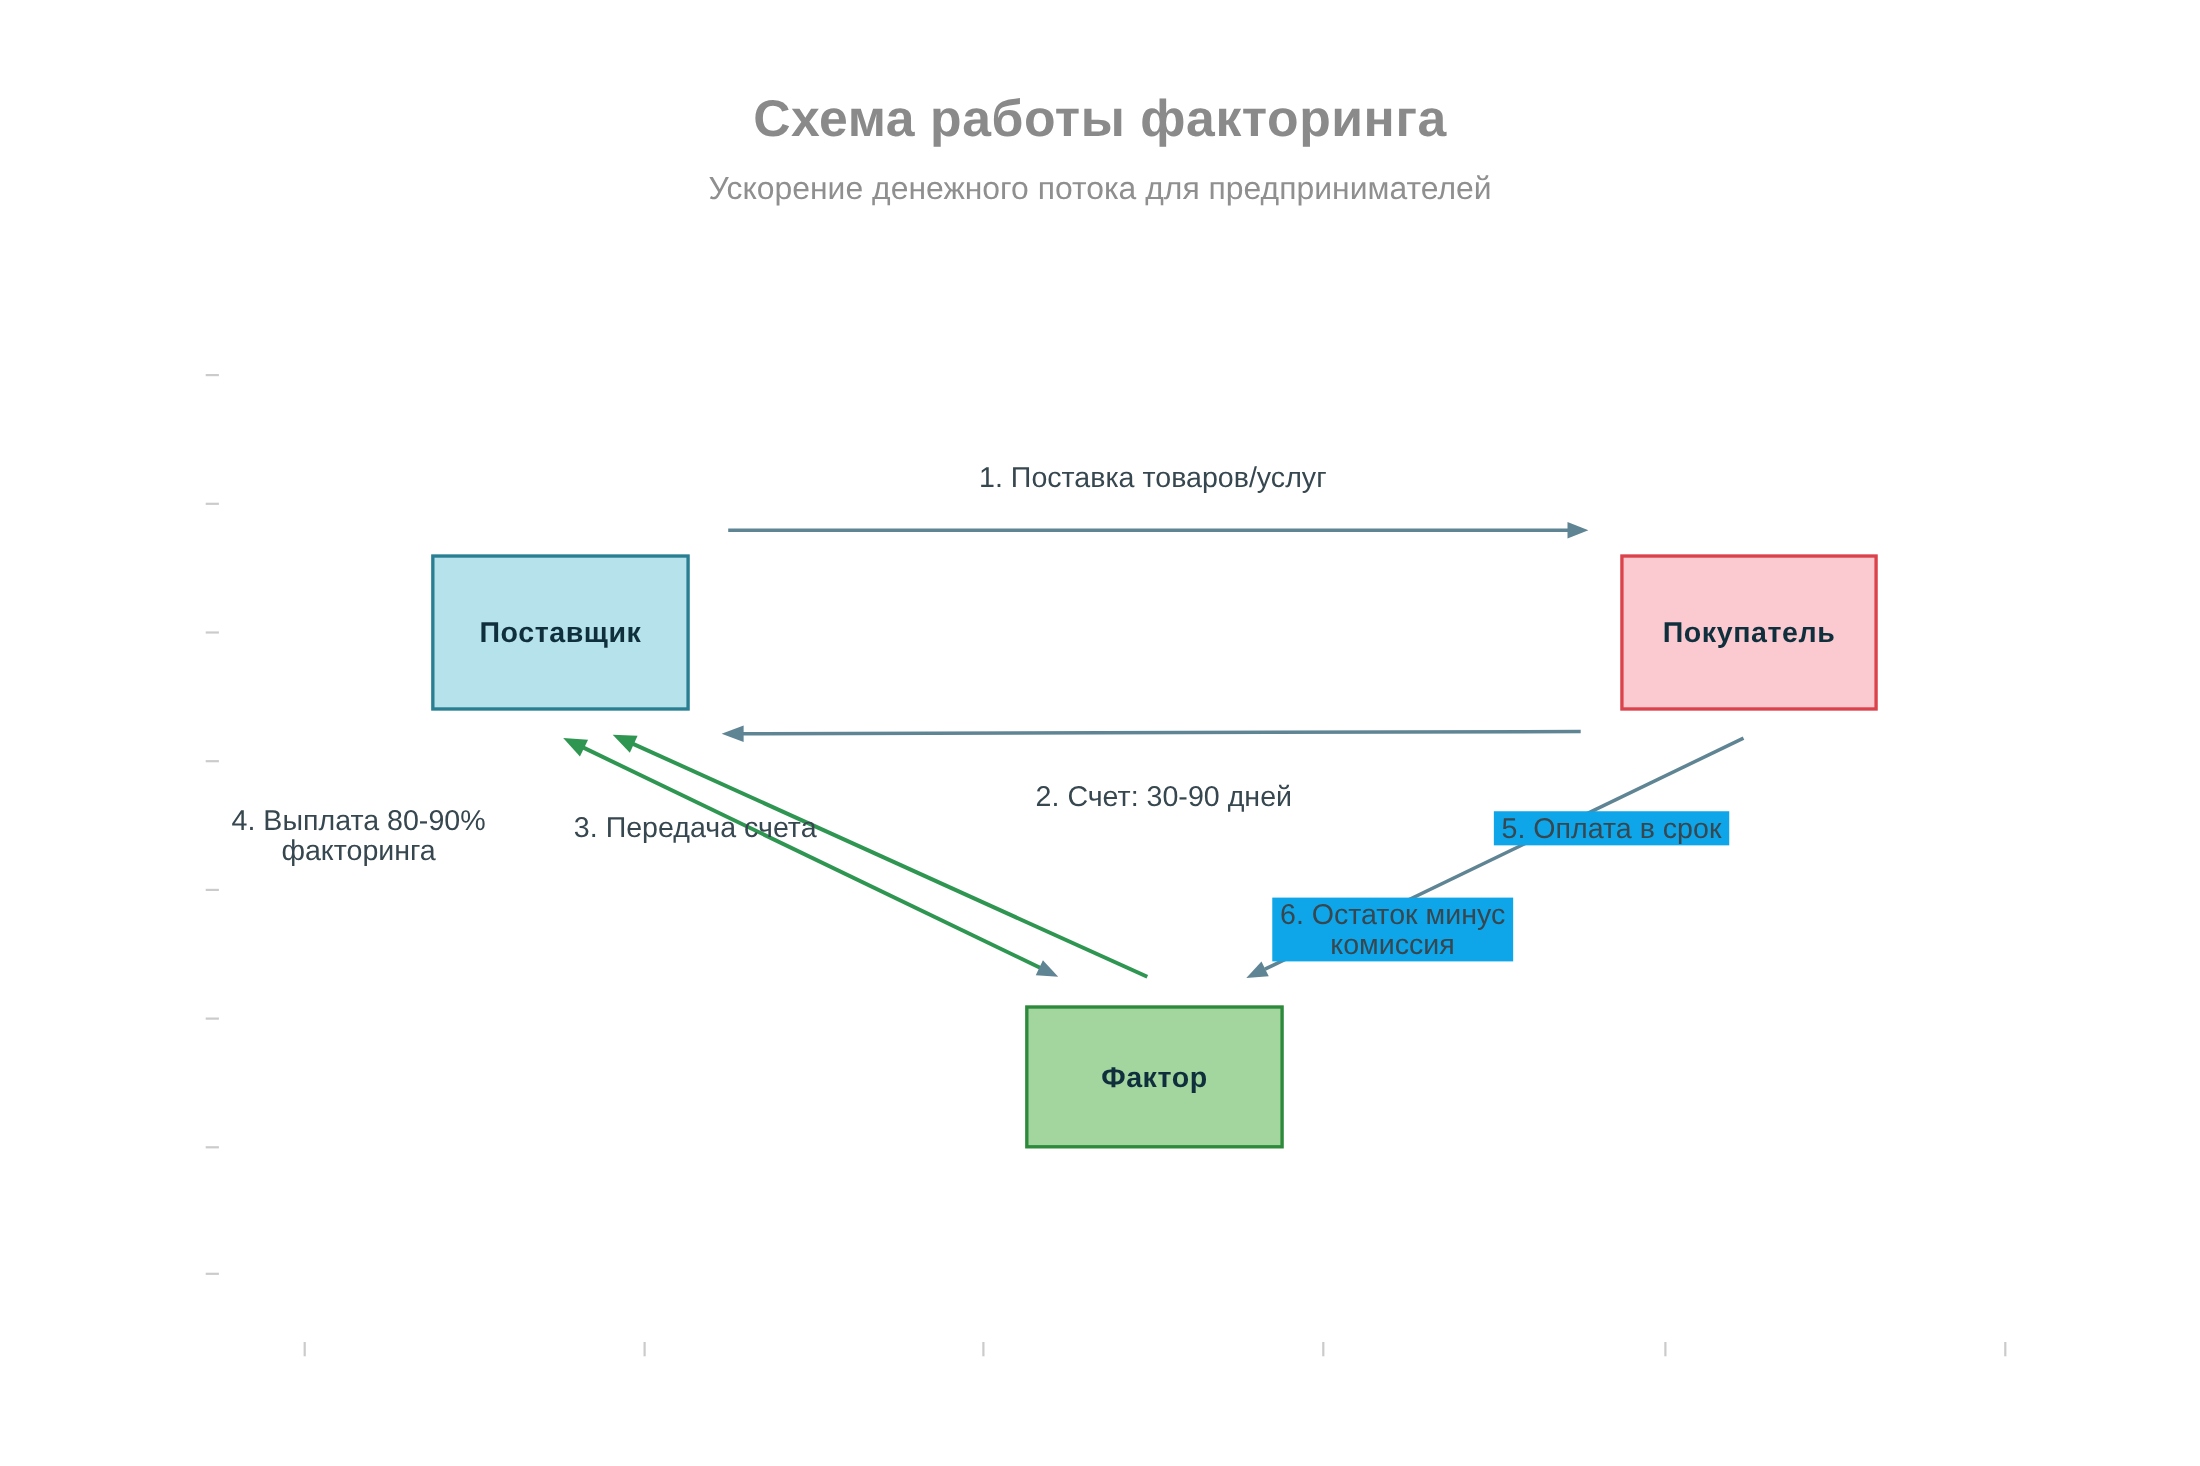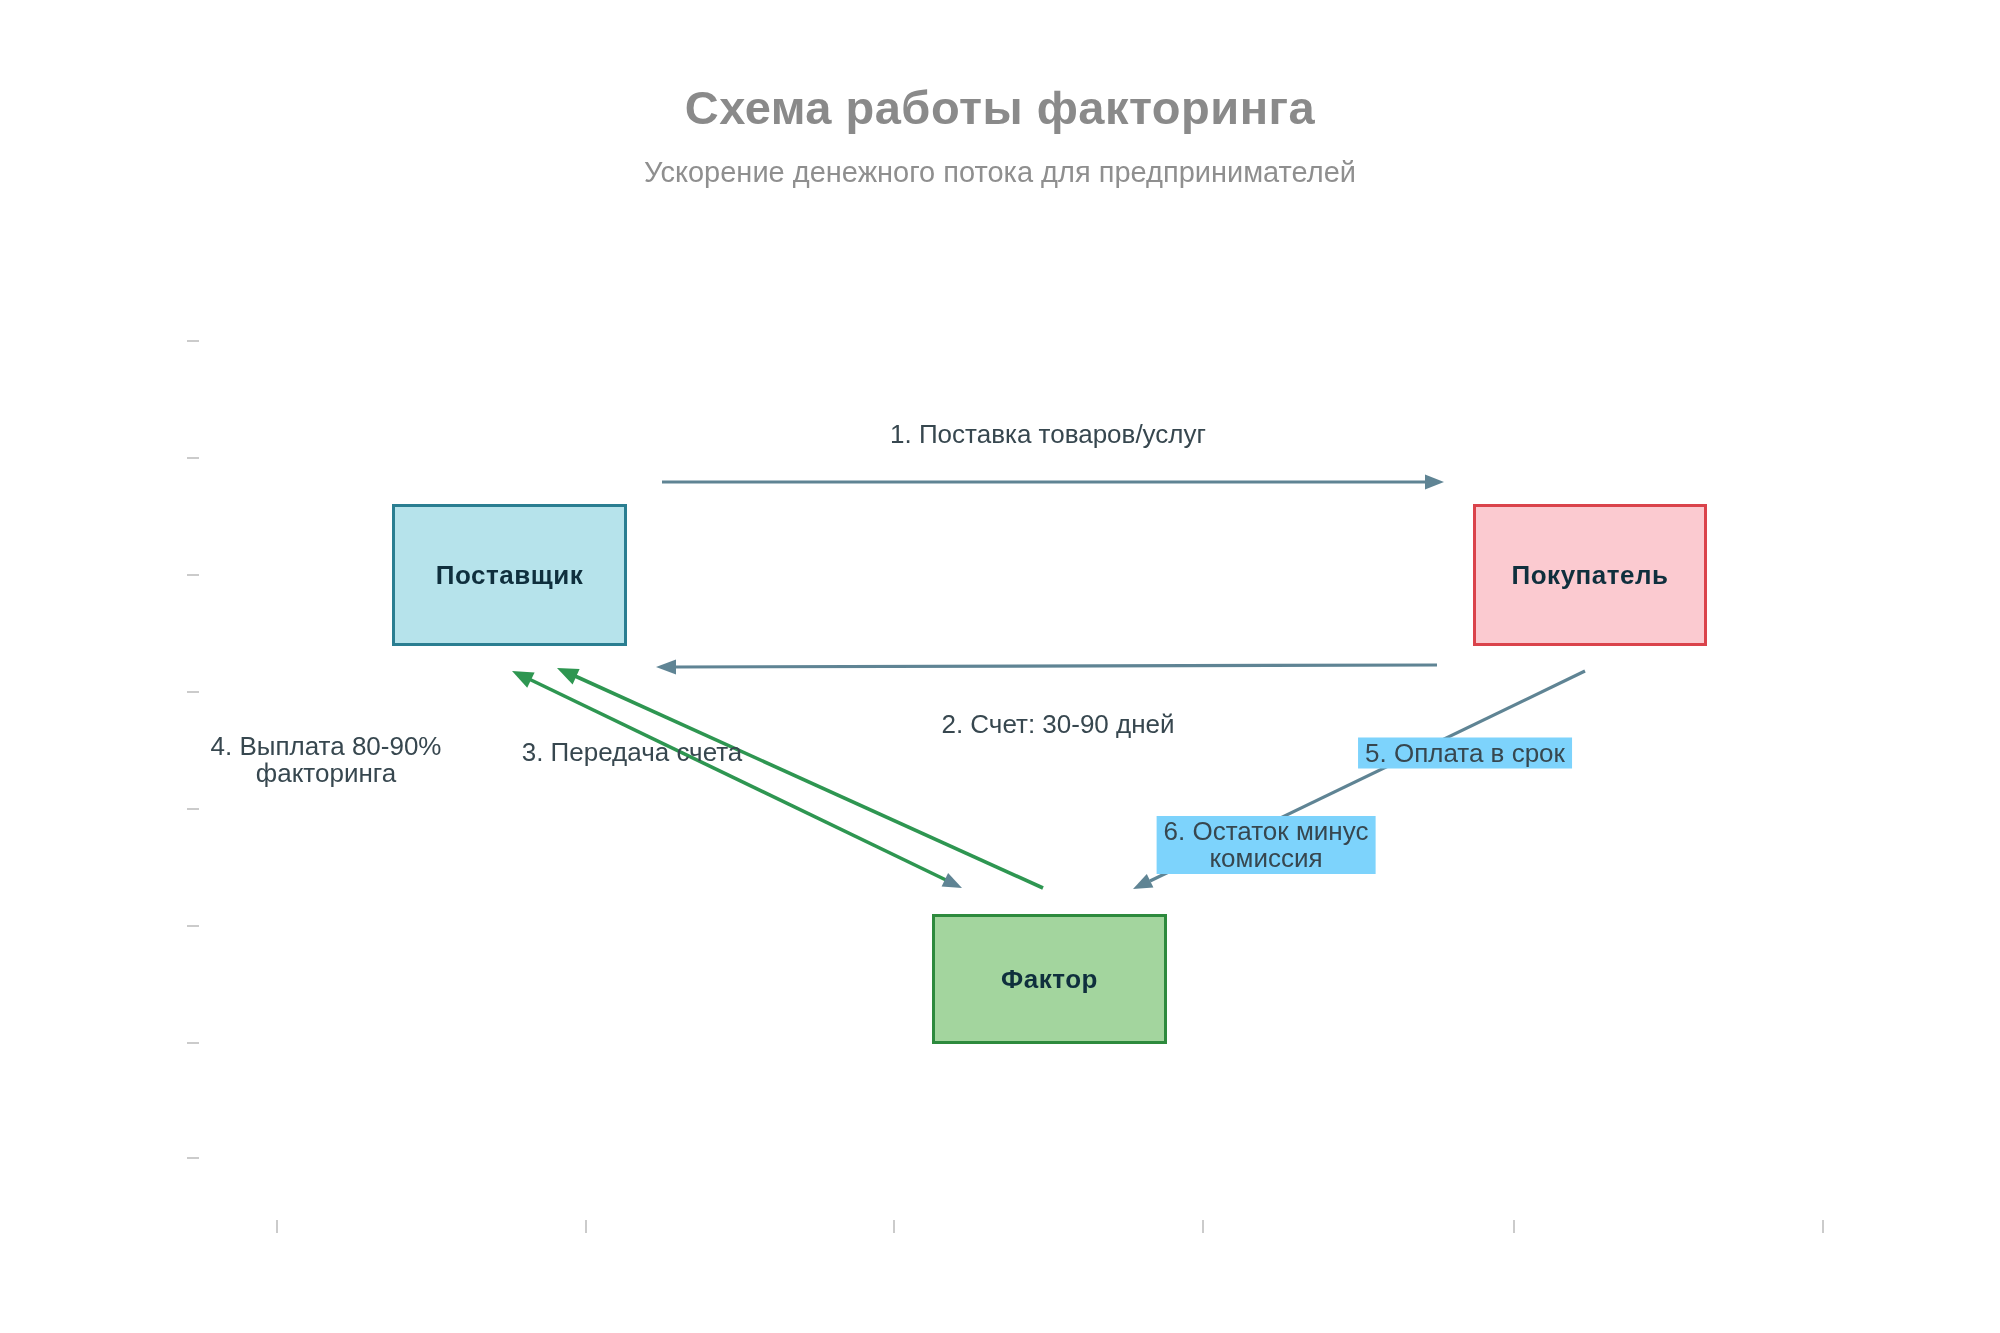--- a/index.html
+++ b/index.html
@@ -25,21 +25,21 @@
   .slate{stroke:var(--arrow-slate);fill:none;}
   .green{stroke:var(--arrow-green);fill:none;}
   .head-slate{fill:var(--arrow-slate);stroke:none;}
   .head-green{fill:var(--arrow-green);stroke:none;}
   .tick{stroke:var(--tick-gray);stroke-width:2;}
   .flow-label{
     position:absolute;transform:translate(-50%,-50%);
     font-size:26px;line-height:27px;color:var(--label-text);
     text-align:center;white-space:nowrap;
   }
-  .flow-label.bg{background:#7dd3fc;padding:2px 7px;}
+  .flow-label.bg{background:#0ea5e9;padding:2px 7px;}
   .flow-label span{display:block;}
   .node{
     position:absolute;box-sizing:border-box;
     display:flex;align-items:center;justify-content:center;
     border:3px solid;
     font-size:26px;font-weight:bold;color:var(--node-text);
     letter-spacing:0.5px;
   }
   .node-supplier{background:var(--supplier-fill);border-color:var(--supplier-border);}
   .node-buyer{background:var(--buyer-fill);border-color:var(--buyer-border);}

